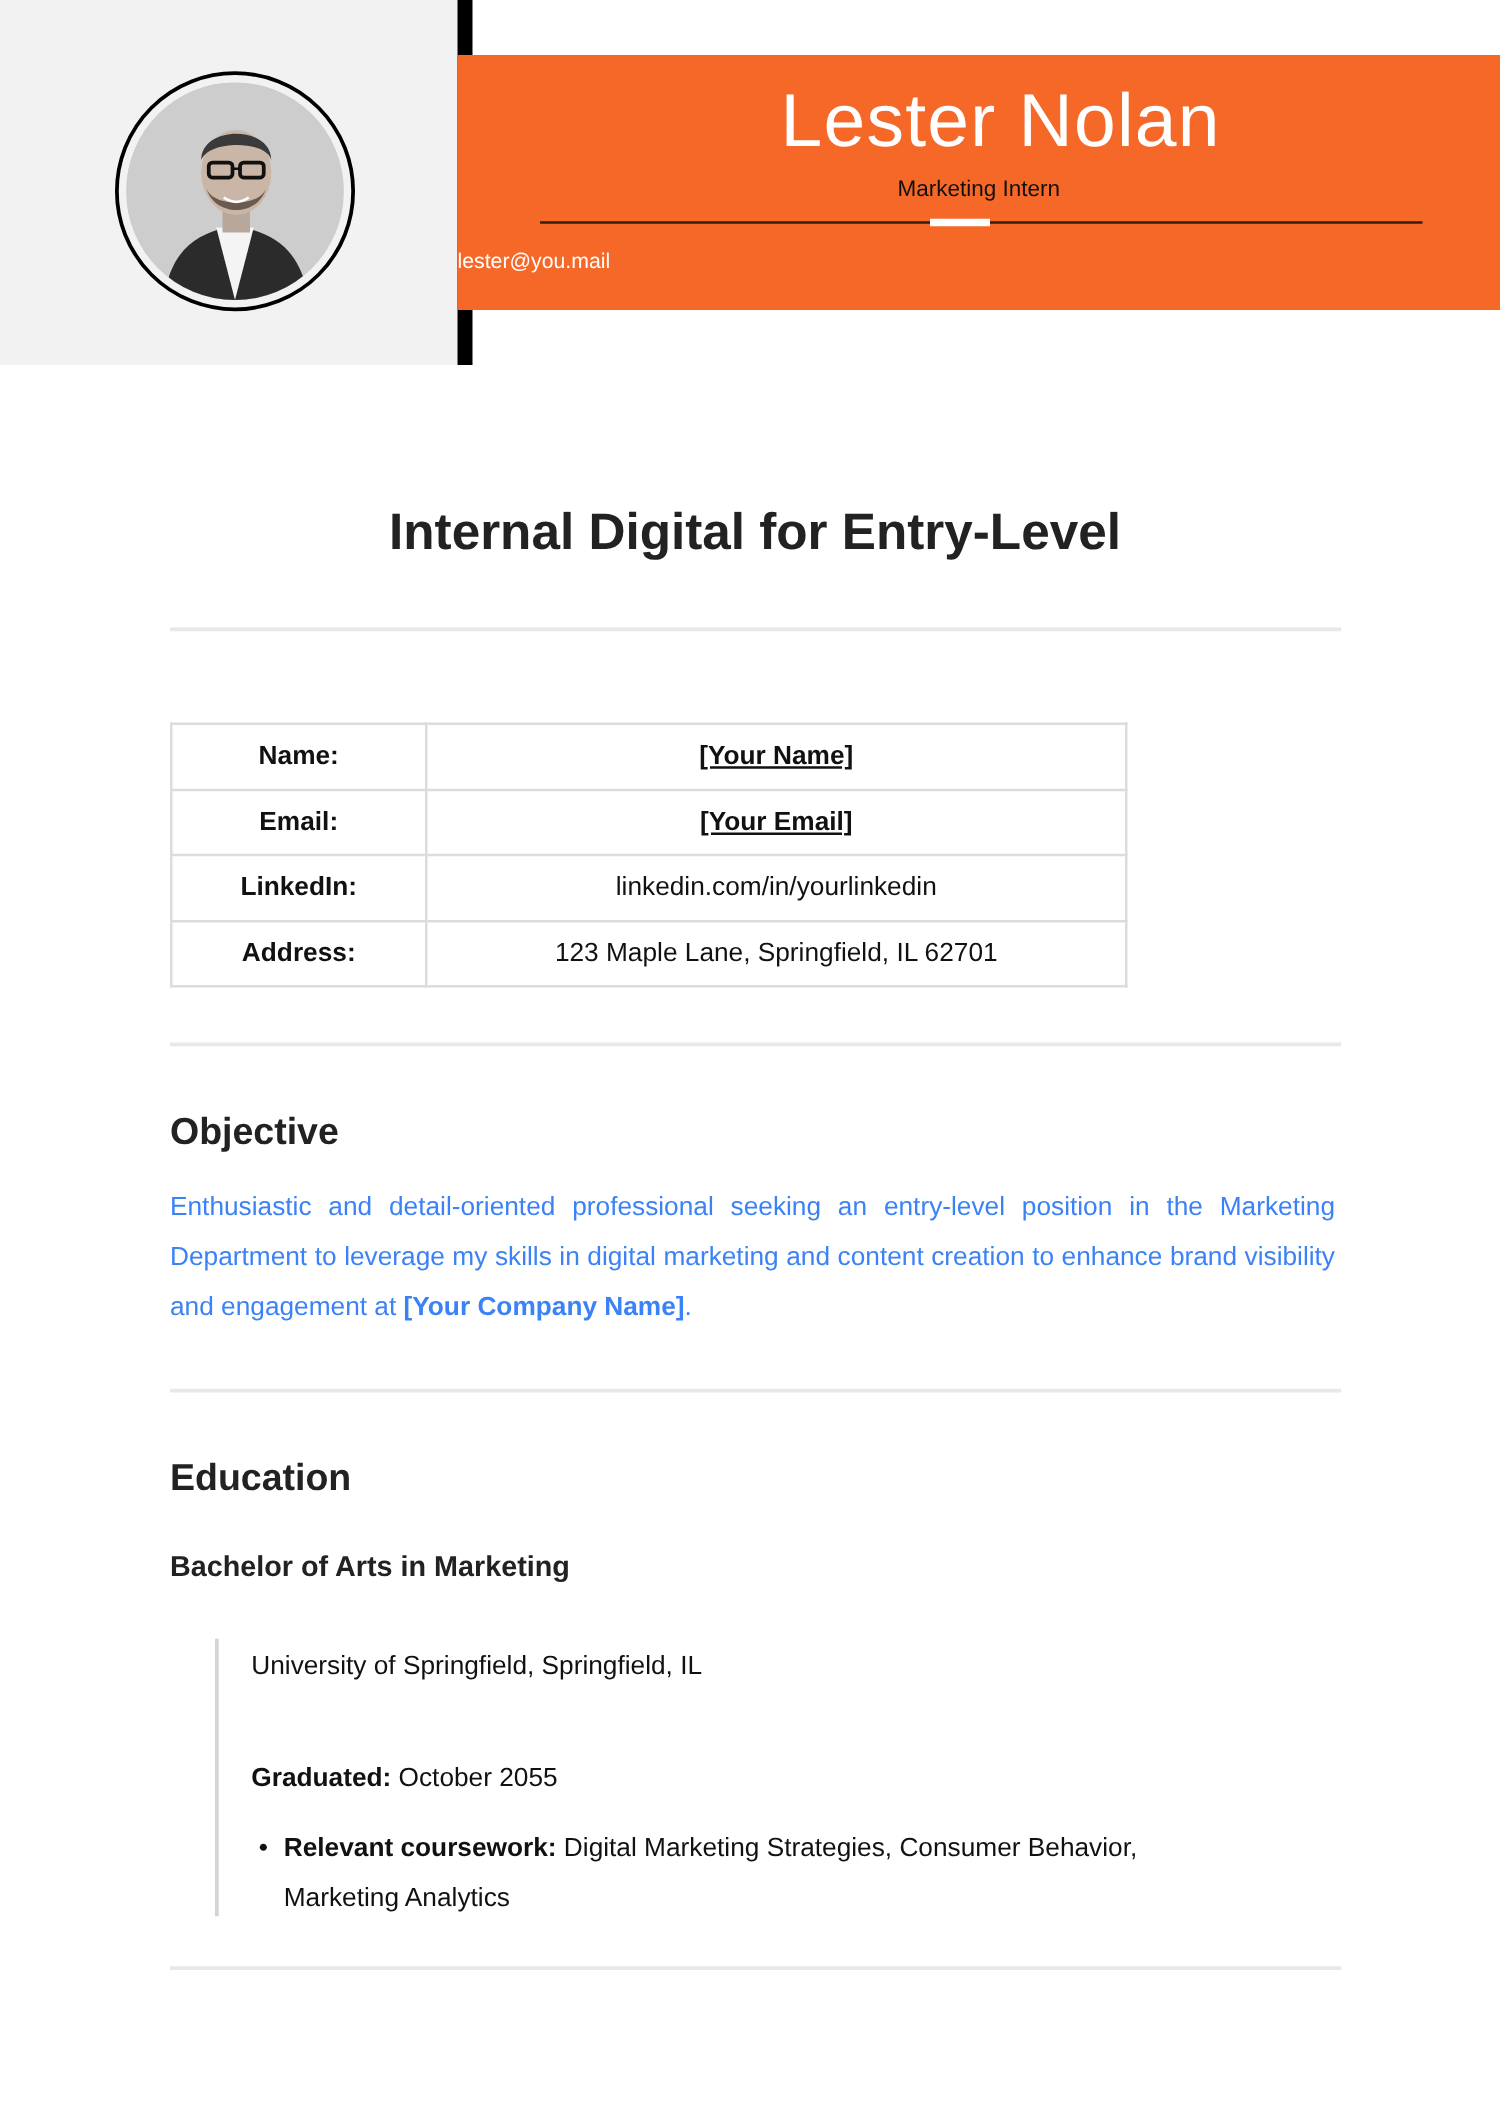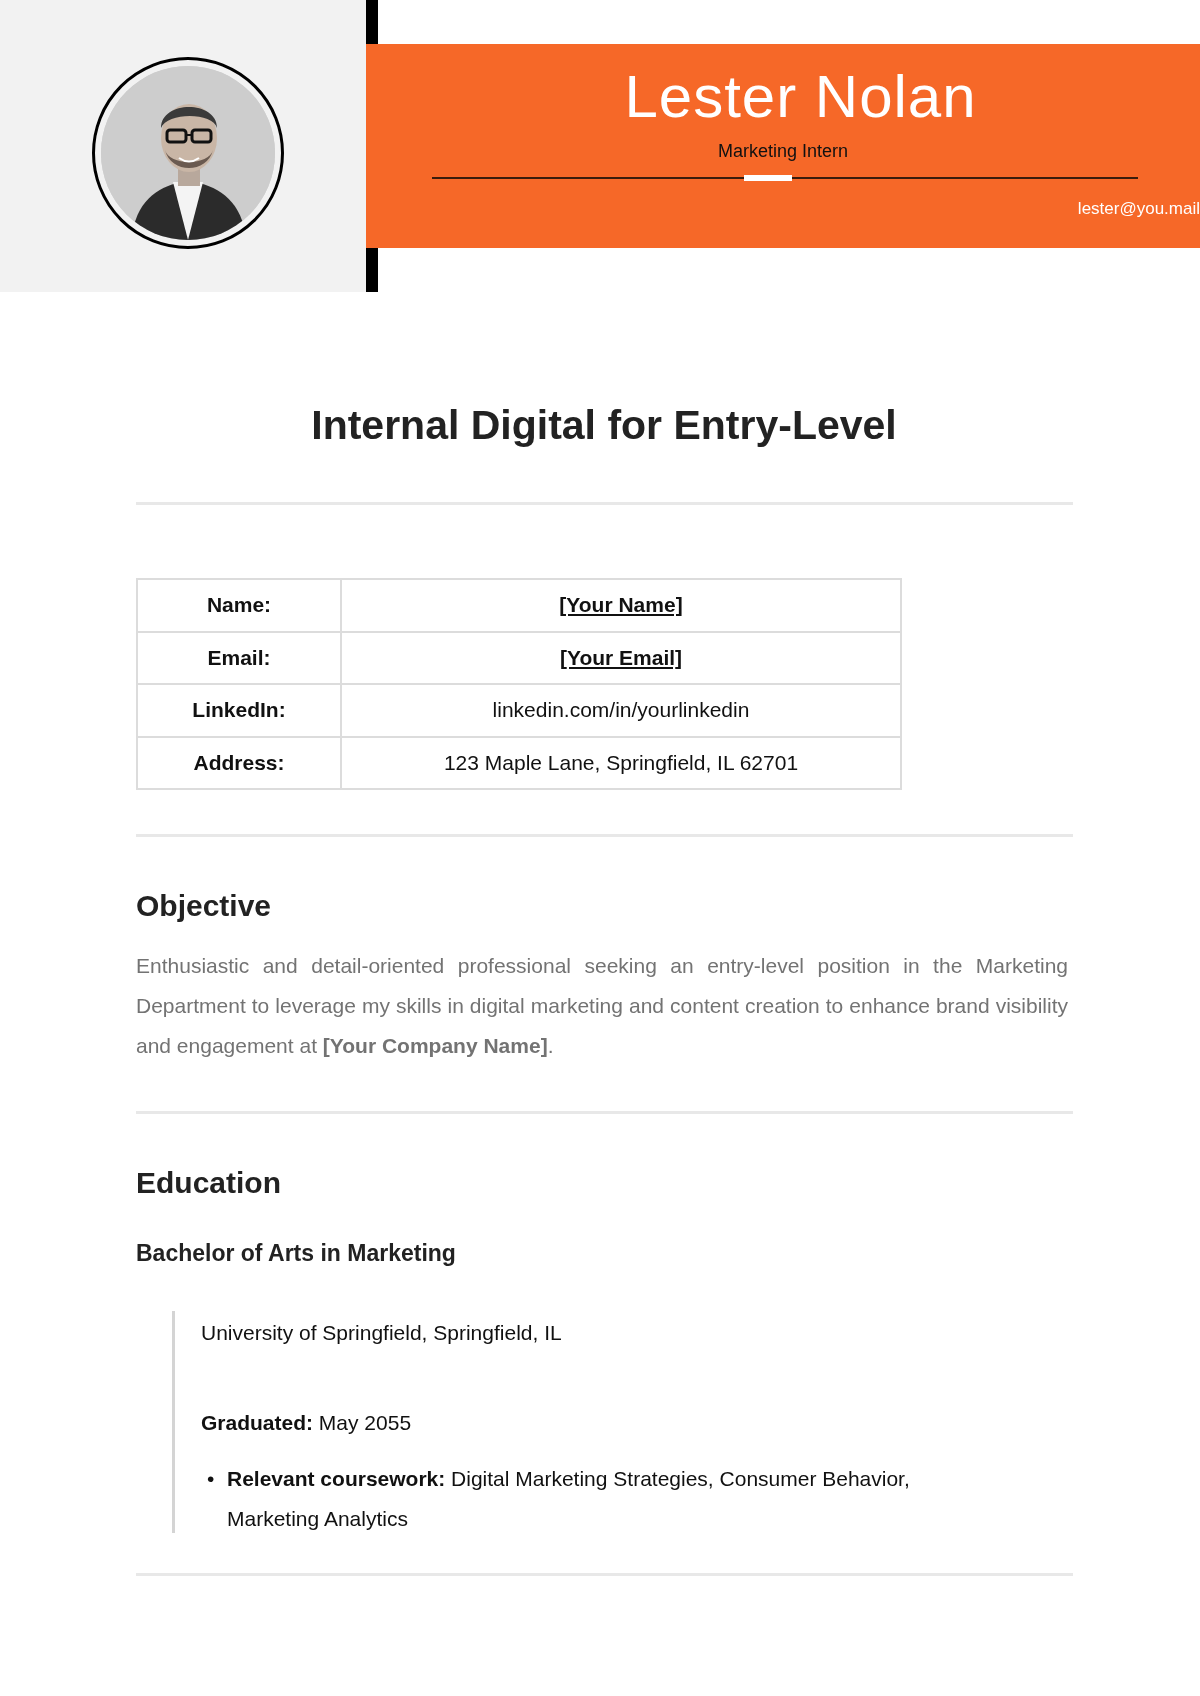--- a/index.html
+++ b/index.html
@@ -9,33 +9,33 @@
   .photo-panel { position: absolute; left: 0; top: 0; width: 366px; height: 292px; background: #f2f2f2; }
   .black-bar { position: absolute; left: 366px; top: 0; width: 12px; height: 292px; background: #000; }
   .avatar-ring { position: absolute; left: 92px; top: 57px; width: 192px; height: 192px; border-radius: 50%; border: 3px solid #000; background: #f2f2f2; }
   .avatar { position: absolute; left: 6px; top: 6px; width: 174px; height: 174px; border-radius: 50%; overflow: hidden; background: #cfcfcf; }
 
   .orange-band { position: absolute; left: 366px; top: 44px; width: 834px; height: 204px; background: #f66828; }
   .hero-name { position: absolute; left: 0; width: 100%; top: 18px; text-align: center; color: #fff; font-size: 60px; font-weight: 300; letter-spacing: 1px; padding-left: 35px; }
   .hero-role { position: absolute; left: 0; width: 100%; top: 97px; text-align: center; color: #111; font-size: 18px; }
   .hero-line { position: absolute; left: 66px; right: 62px; top: 133px; height: 2px; background: #3a1c0c; }
   .hero-accent { position: absolute; left: 378px; top: 131px; width: 48px; height: 6px; background: #fff; }
-  .hero-email { position: absolute; left: 0; width: 100%; top: 155px; text-align: right; color: #fff; font-size: 17px; font-weight: 300; }
+  .hero-email { position: absolute; left: 0; width: 100%; top: 155px; text-align: left; color: #fff; font-size: 17px; font-weight: 300; }
 
   .content { position: absolute; left: 136px; width: 936px; }
   .doc-title { top: 402px; text-align: center; font-size: 41px; font-weight: 700; color: #222; }
   .divider { position: absolute; left: 136px; width: 937px; height: 3px; background: #e8e8e8; }
 
   .info-table { position: absolute; left: 136px; top: 578px; width: 766px; border-collapse: collapse; }
   .info-table td { border: 2px solid #dcdcdc; height: 52.5px; text-align: center; font-size: 21px; color: #111; }
   .info-table td.label { width: 204px; font-weight: 700; }
   .info-table td.val-bold { font-weight: 700; text-decoration: underline; }
 
   .h2 { position: absolute; left: 136px; font-size: 30px; font-weight: 700; color: #222; }
-  .para { position: absolute; left: 136px; width: 932px; font-size: 21px; line-height: 40px; text-align: justify; color: #737373; }
+  .para { position: absolute; left: 136px; width: 932px; font-size: 21px; line-height: 40px; text-align: justify; color: #3b82f6; }
   .para b { font-weight: 700; }
   .h3 { position: absolute; left: 136px; font-size: 23px; font-weight: 700; color: #222; }
 
   .edu-block { position: absolute; left: 172px; top: 1311px; width: 860px; height: 222px; border-left: 3px solid #d4d4d4; }
   .edu-line { position: absolute; left: 26px; font-size: 21px; color: #111; }
   .edu-line b { font-weight: 700; }
   .bullet { position: absolute; left: 32px; top: 148px; width: 760px; font-size: 21px; line-height: 40px; color: #111; padding-left: 20px; }
   .bullet-dot { position: absolute; left: 0; top: 0; }
 </style>
 </head>
@@ -99,20 +99,20 @@
 <div class="h2" style="top:889px">Objective</div>
 <div class="para" style="top:946px"><span>Enthusiastic and detail-oriented professional seeking an entry-level position in the Marketing Department to leverage my skills in digital marketing and content creation to enhance brand visibility and engagement at </span><b>[Your Company Name]</b><span>.</span></div>
 
 <div class="divider" style="top:1111px"></div>
 
 <div class="h2" style="top:1166px">Education</div>
 <div class="h3" style="top:1240px">Bachelor of Arts in Marketing</div>
 
 <div class="edu-block">
   <div class="edu-line" style="top:10px">University of Springfield, Springfield, IL</div>
-  <div class="edu-line" style="top:100px"><b>Graduated:</b><span> May 2055</span></div>
+  <div class="edu-line" style="top:100px"><b>Graduated:</b><span> October 2055</span></div>
   <div class="bullet">
     <span class="bullet-dot">•</span>
     <b>Relevant coursework:</b><span> Digital Marketing Strategies, Consumer Behavior, Marketing Analytics</span>
   </div>
 </div>
 
 <div class="divider" style="top:1573px"></div>
 
 </body></html>

